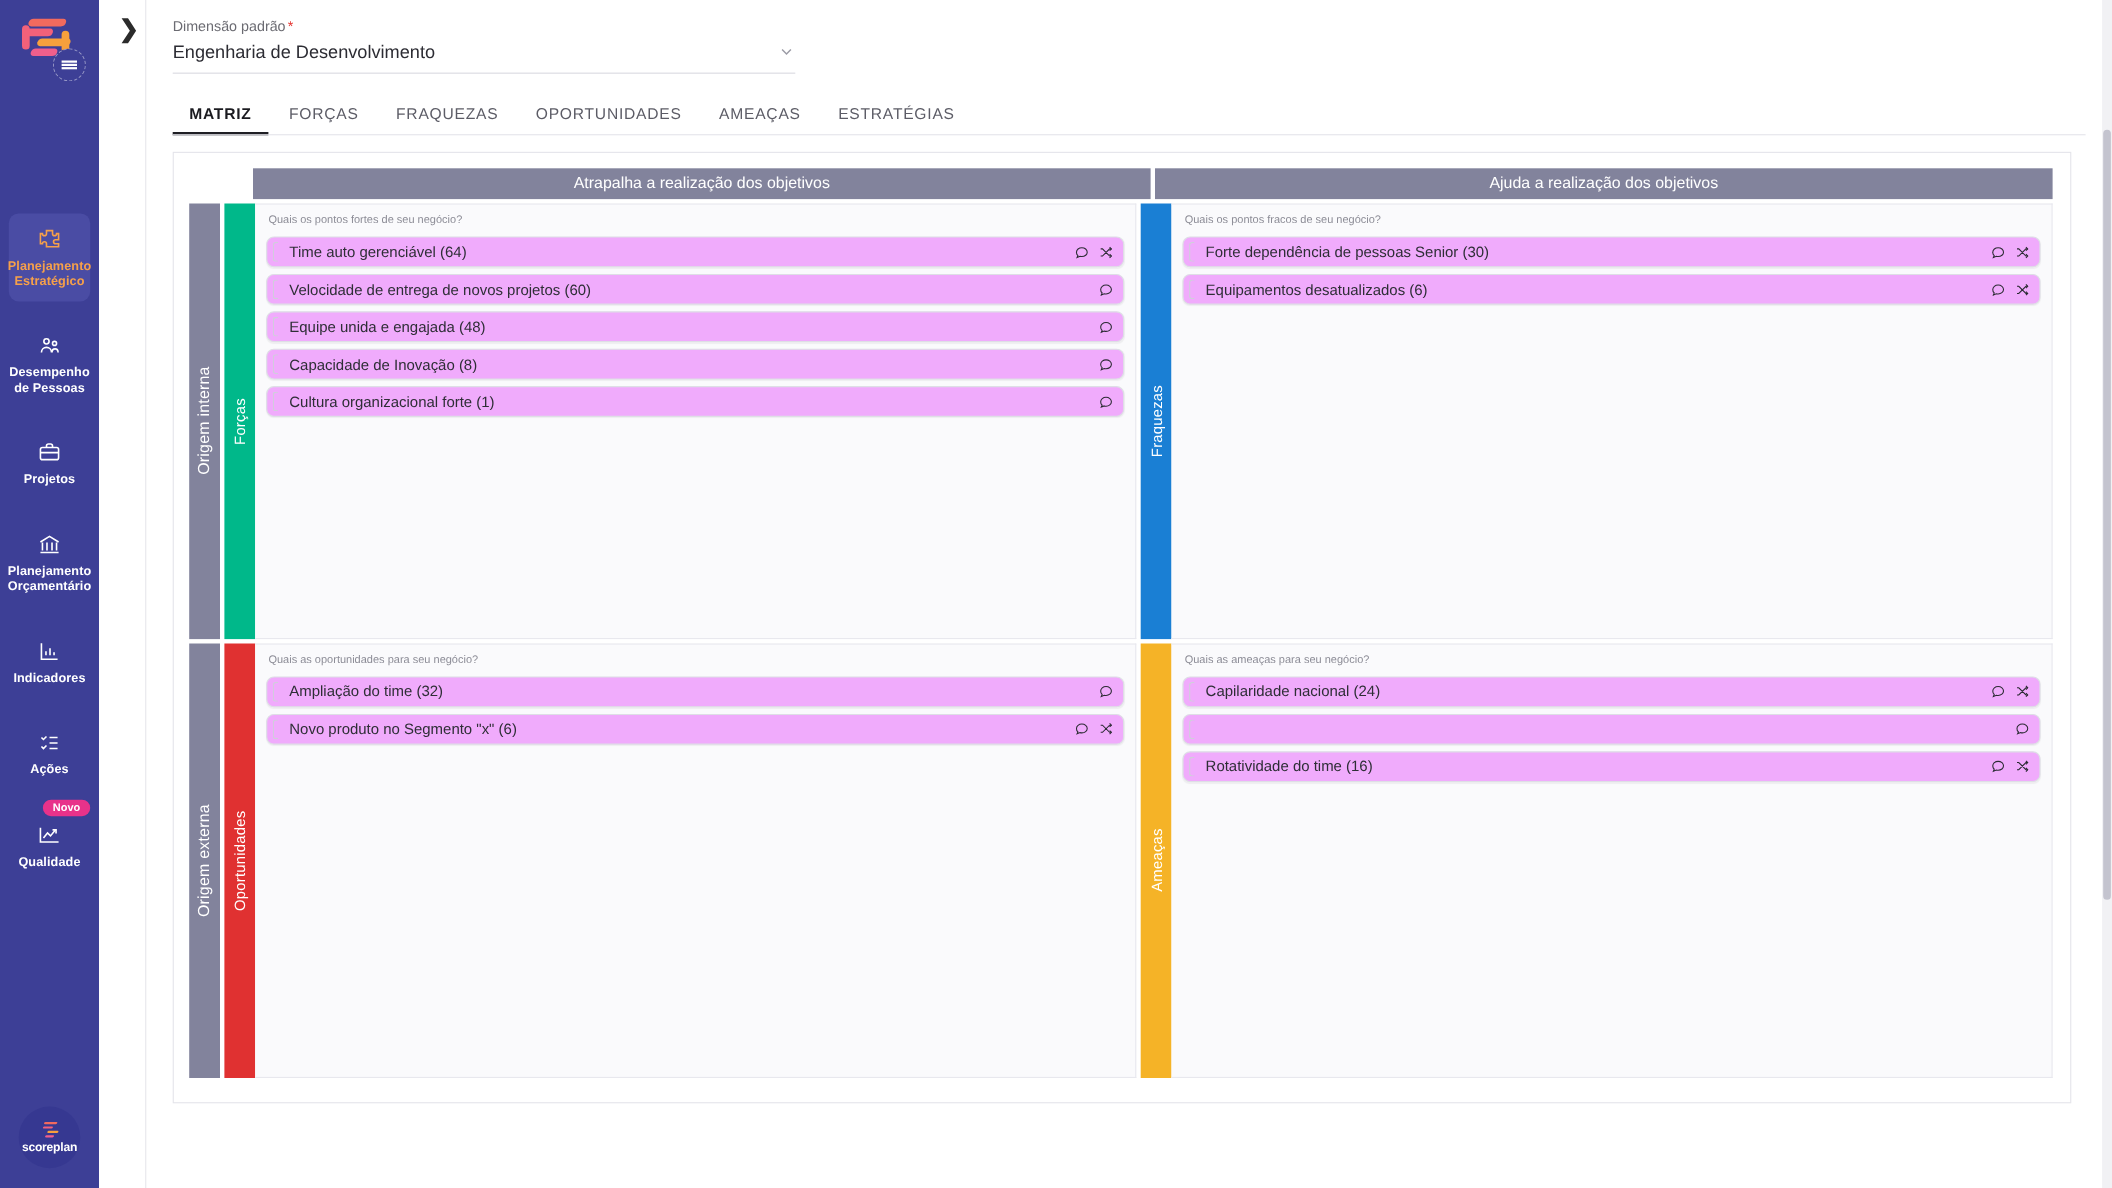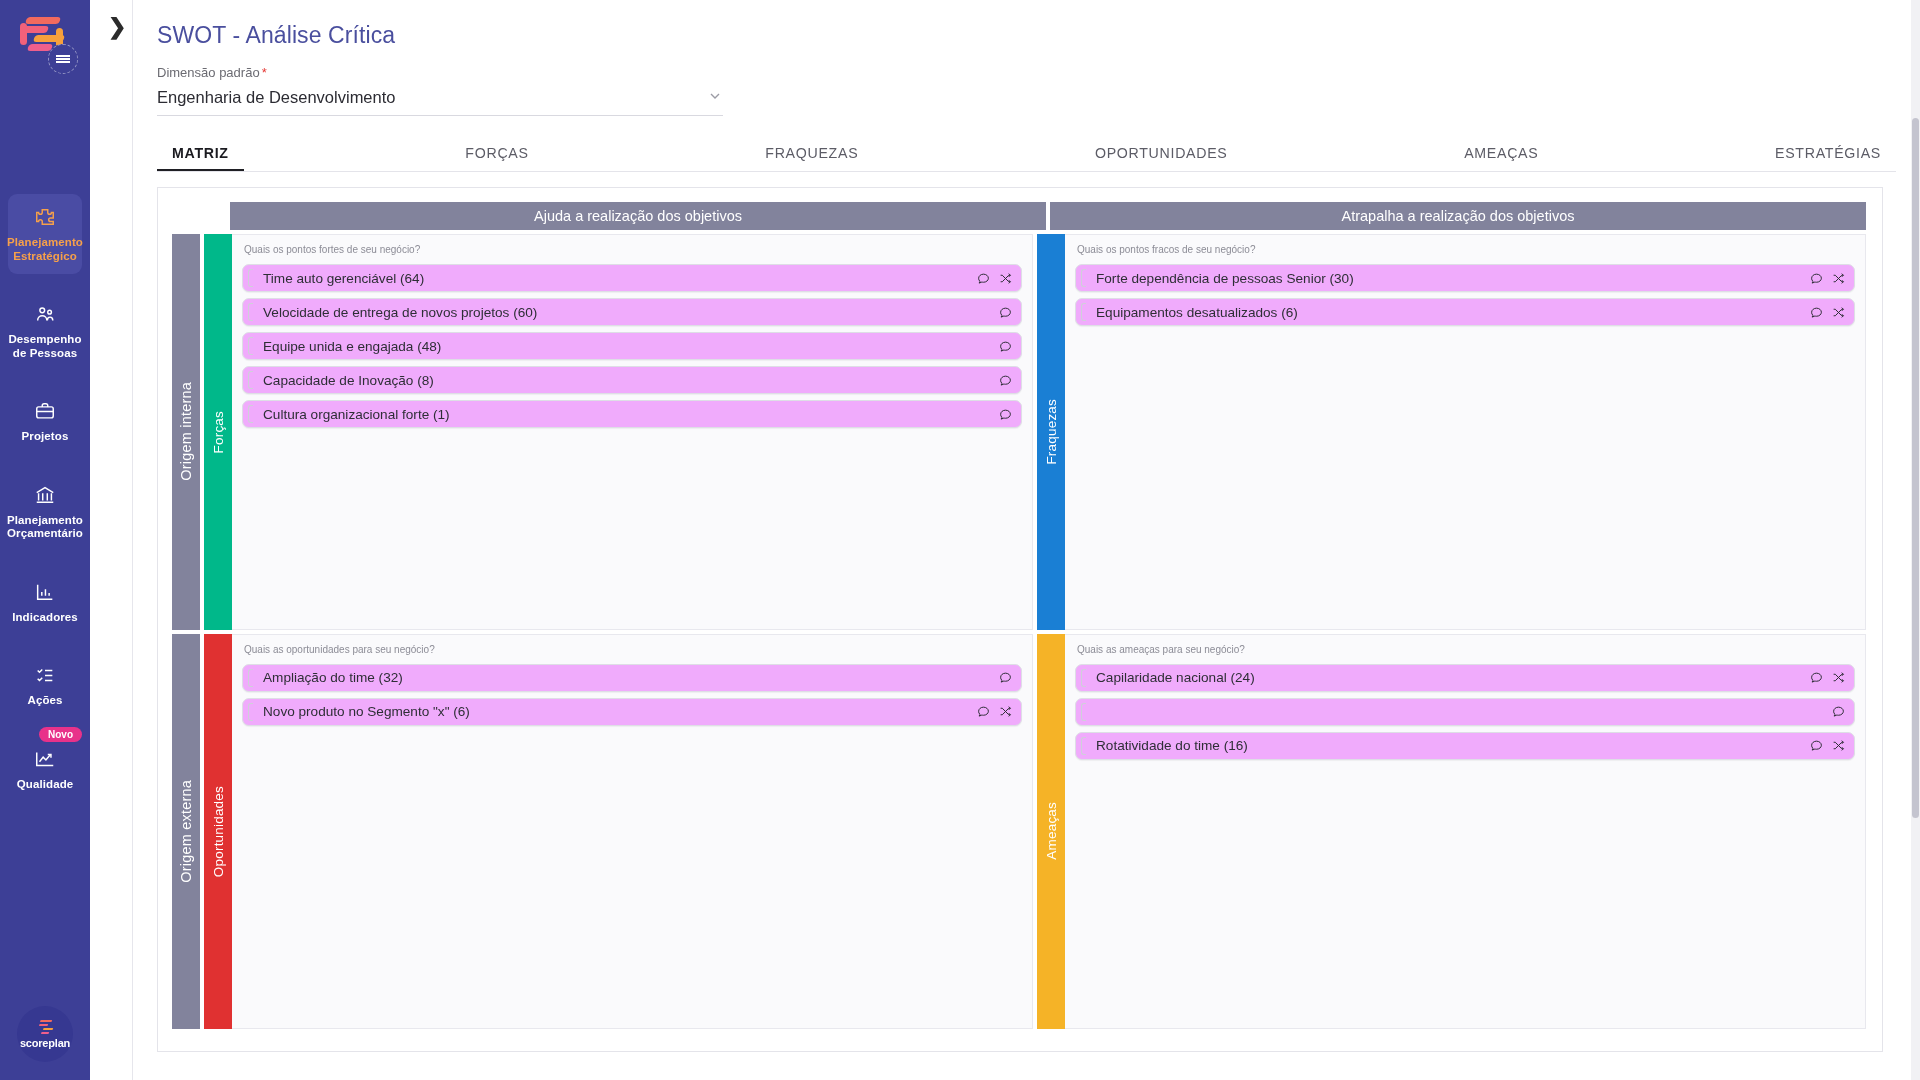--- a/index.html
+++ b/index.html
@@ -84,23 +84,22 @@
   .field-label .req { color: #e53935; margin-left: 2px; }
   .select-row {
     margin-top: 8px; display: flex; align-items: center; justify-content: space-between;
     border-bottom: 1px solid #d9d9e0; padding-bottom: 8px; cursor: pointer;
   }
   .select-value { font-size: 16.5px; color: #2c2c33; }
   .chev { color: #9b9ba5; font-size: 13px; }
 
   
   .tabs {
-    margin: 20px 0 0 24px; display: flex; gap: 15px; border-bottom: 0px;
+    margin: 20px 0 0 24px; display: flex; gap: 4px; border-bottom: 0px;
     width: calc(100% - 48px);
-    justify-content: space-between;
   }
   .tab {
     font-size: 14.2px; color: #5c5c66; letter-spacing: .7px;
     padding: 9px 15px 11px; cursor: pointer; position: relative; font-weight: 500;
   }
   .tab.active { color: #1b1b20; font-weight: bold; }
   .tab.active::after {
     content: ""; position: absolute; left: 0; right: 0; bottom: 0;
     height: 3px; background: #1f1f24;
   }
@@ -309,21 +308,20 @@
     <div class="print-btn">
       <svg width="18" height="18" viewBox="0 0 24 24" fill="#ffffff">
         <path d="M7 3h10v4H7z"></path>
         <path d="M5 8h14a2 2 0 012 2v6h-4v-3H7v3H3v-6a2 2 0 012-2z"></path>
         <path d="M8 14h8v7H8z"></path>
       </svg>
     </div>
 
     <div class="content-pane">
 
-      <div class="page-title">SWOT - Análise Crítica</div>
 
       <div class="field-block">
         <div class="field-label">
           <span>Dimensão padrão</span><span class="req">*</span>
         </div>
         <div class="select-row">
           <span class="select-value">Engenharia de Desenvolvimento</span>
           <span class="chev">
             <svg width="16" height="16" viewBox="0 0 24 24" fill="none" stroke="#9b9ba5" stroke-width="2">
                 <path d="M6 9l6 6 6-6"></path>
@@ -338,22 +336,22 @@
         <div class="tab">FRAQUEZAS</div>
         <div class="tab">OPORTUNIDADES</div>
         <div class="tab">AMEAÇAS</div>
         <div class="tab">ESTRATÉGIAS</div>
       </div>
       <div class="tabs-rule"></div>
 
       <div class="matrix-wrap">
 
         <div class="matrix-head">
+          <div class="hcell">Atrapalha a realização dos objetivos</div>
           <div class="hcell">Ajuda a realização dos objetivos</div>
-          <div class="hcell">Atrapalha a realização dos objetivos</div>
         </div>
 
         <div class="matrix-body">
           <div class="origin-stack">
 
             <div class="origin-row top">
               <div class="origin-col-inner" style="background:#82839c">
                 <span class="vlabel">Origem interna</span>
               </div>
 

